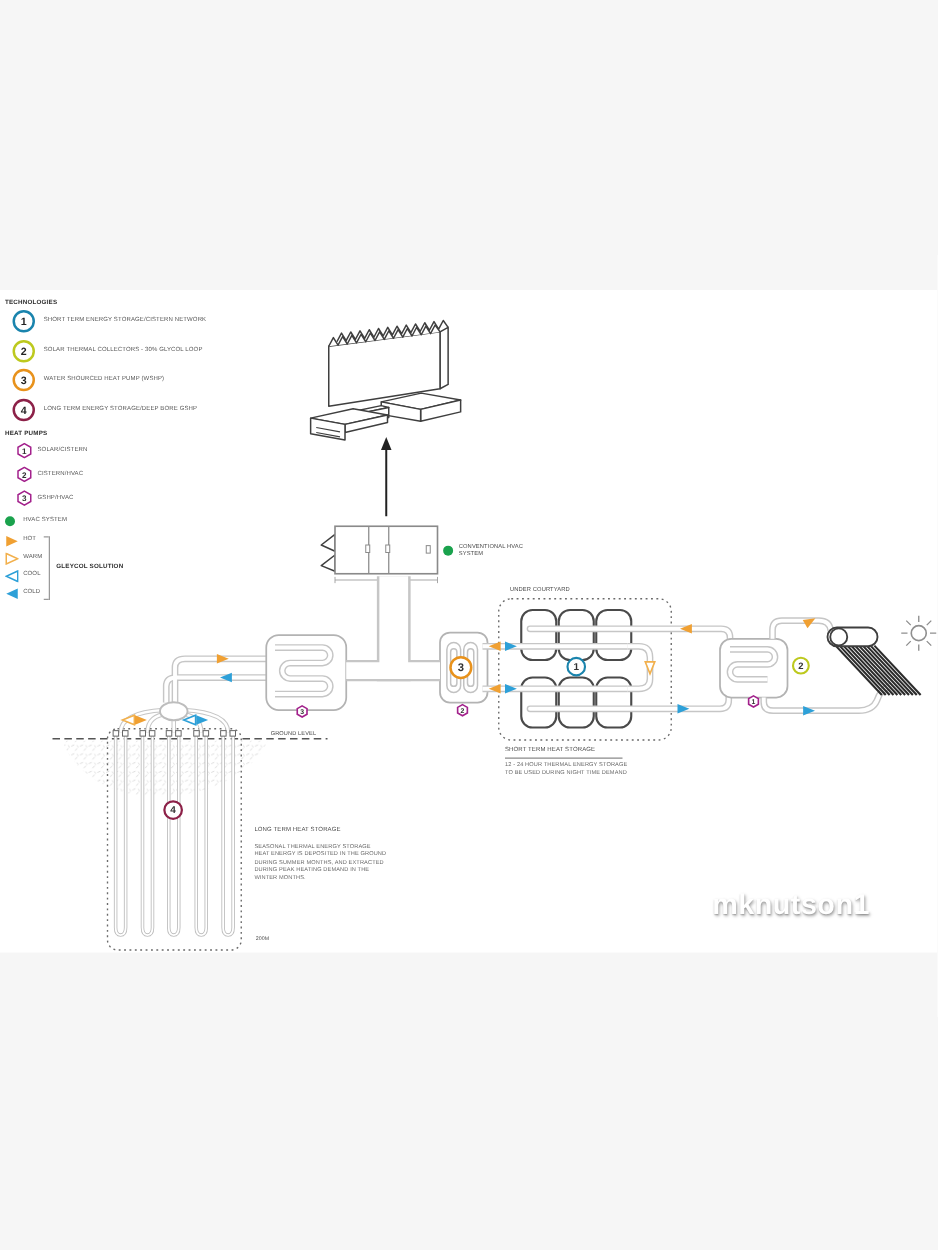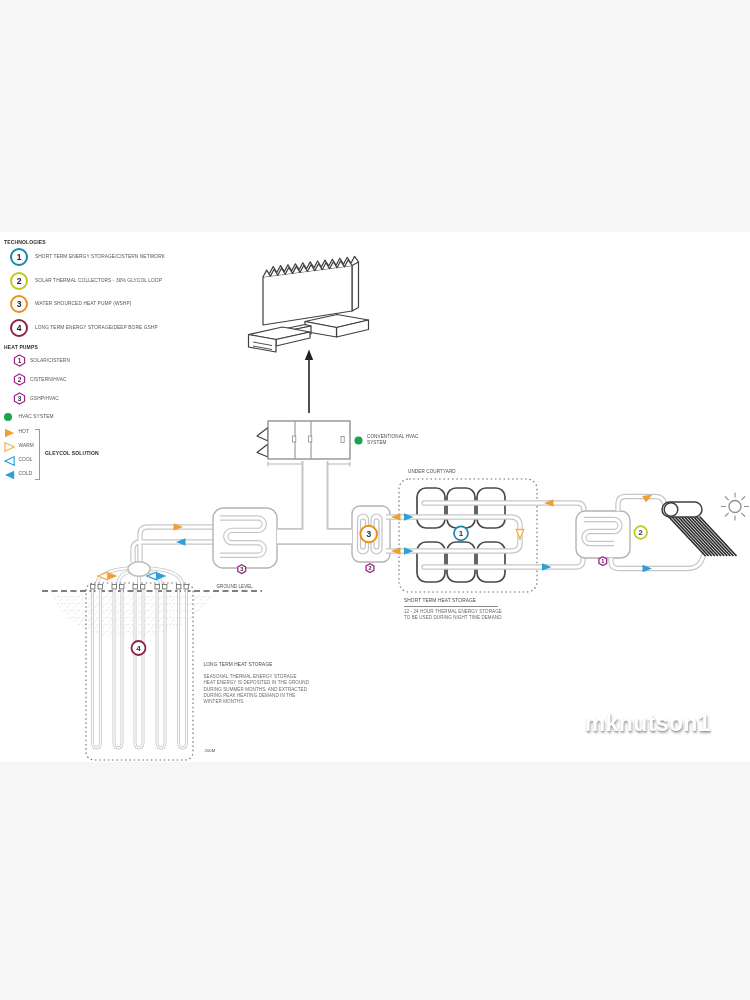--- a/index.html
+++ b/index.html
@@ -48,21 +48,21 @@
   .bracket-v{width:1px;height:51px;background:#9a9a9a;}
   .bracket-h{width:4px;height:1px;background:#9a9a9a;}
 
   
   .dlab{position:absolute;letter-spacing:.1px;}
   .fs46{font-size:4.6px;color:#4a4a4a;}
   .fs48{font-size:4.8px;color:#4a4a4a;}
   .fs45{font-size:4.5px;color:#6a6a6a;}
   .pre{white-space:pre-line;}
   .rule{position:absolute;background:#8a8a8a;height:1px;}
-  .watermark{position:absolute;top:710px;right:39px;font-size:23px;font-weight:bold;color:#fff;
+  .watermark{position:absolute;top:710px;right:54px;font-size:23px;font-weight:bold;color:#fff;
              letter-spacing:.4px;text-shadow:1px 2px 2.5px rgba(0,0,0,.35), 0 1px 1px rgba(0,0,0,.18);}
 </style>
 </head>
 <body>
 
 <div class="page">
   <div class="artwork"></div>
 
   <svg class="diagram-svg" viewBox="0 0 750 1000">
     <defs>

